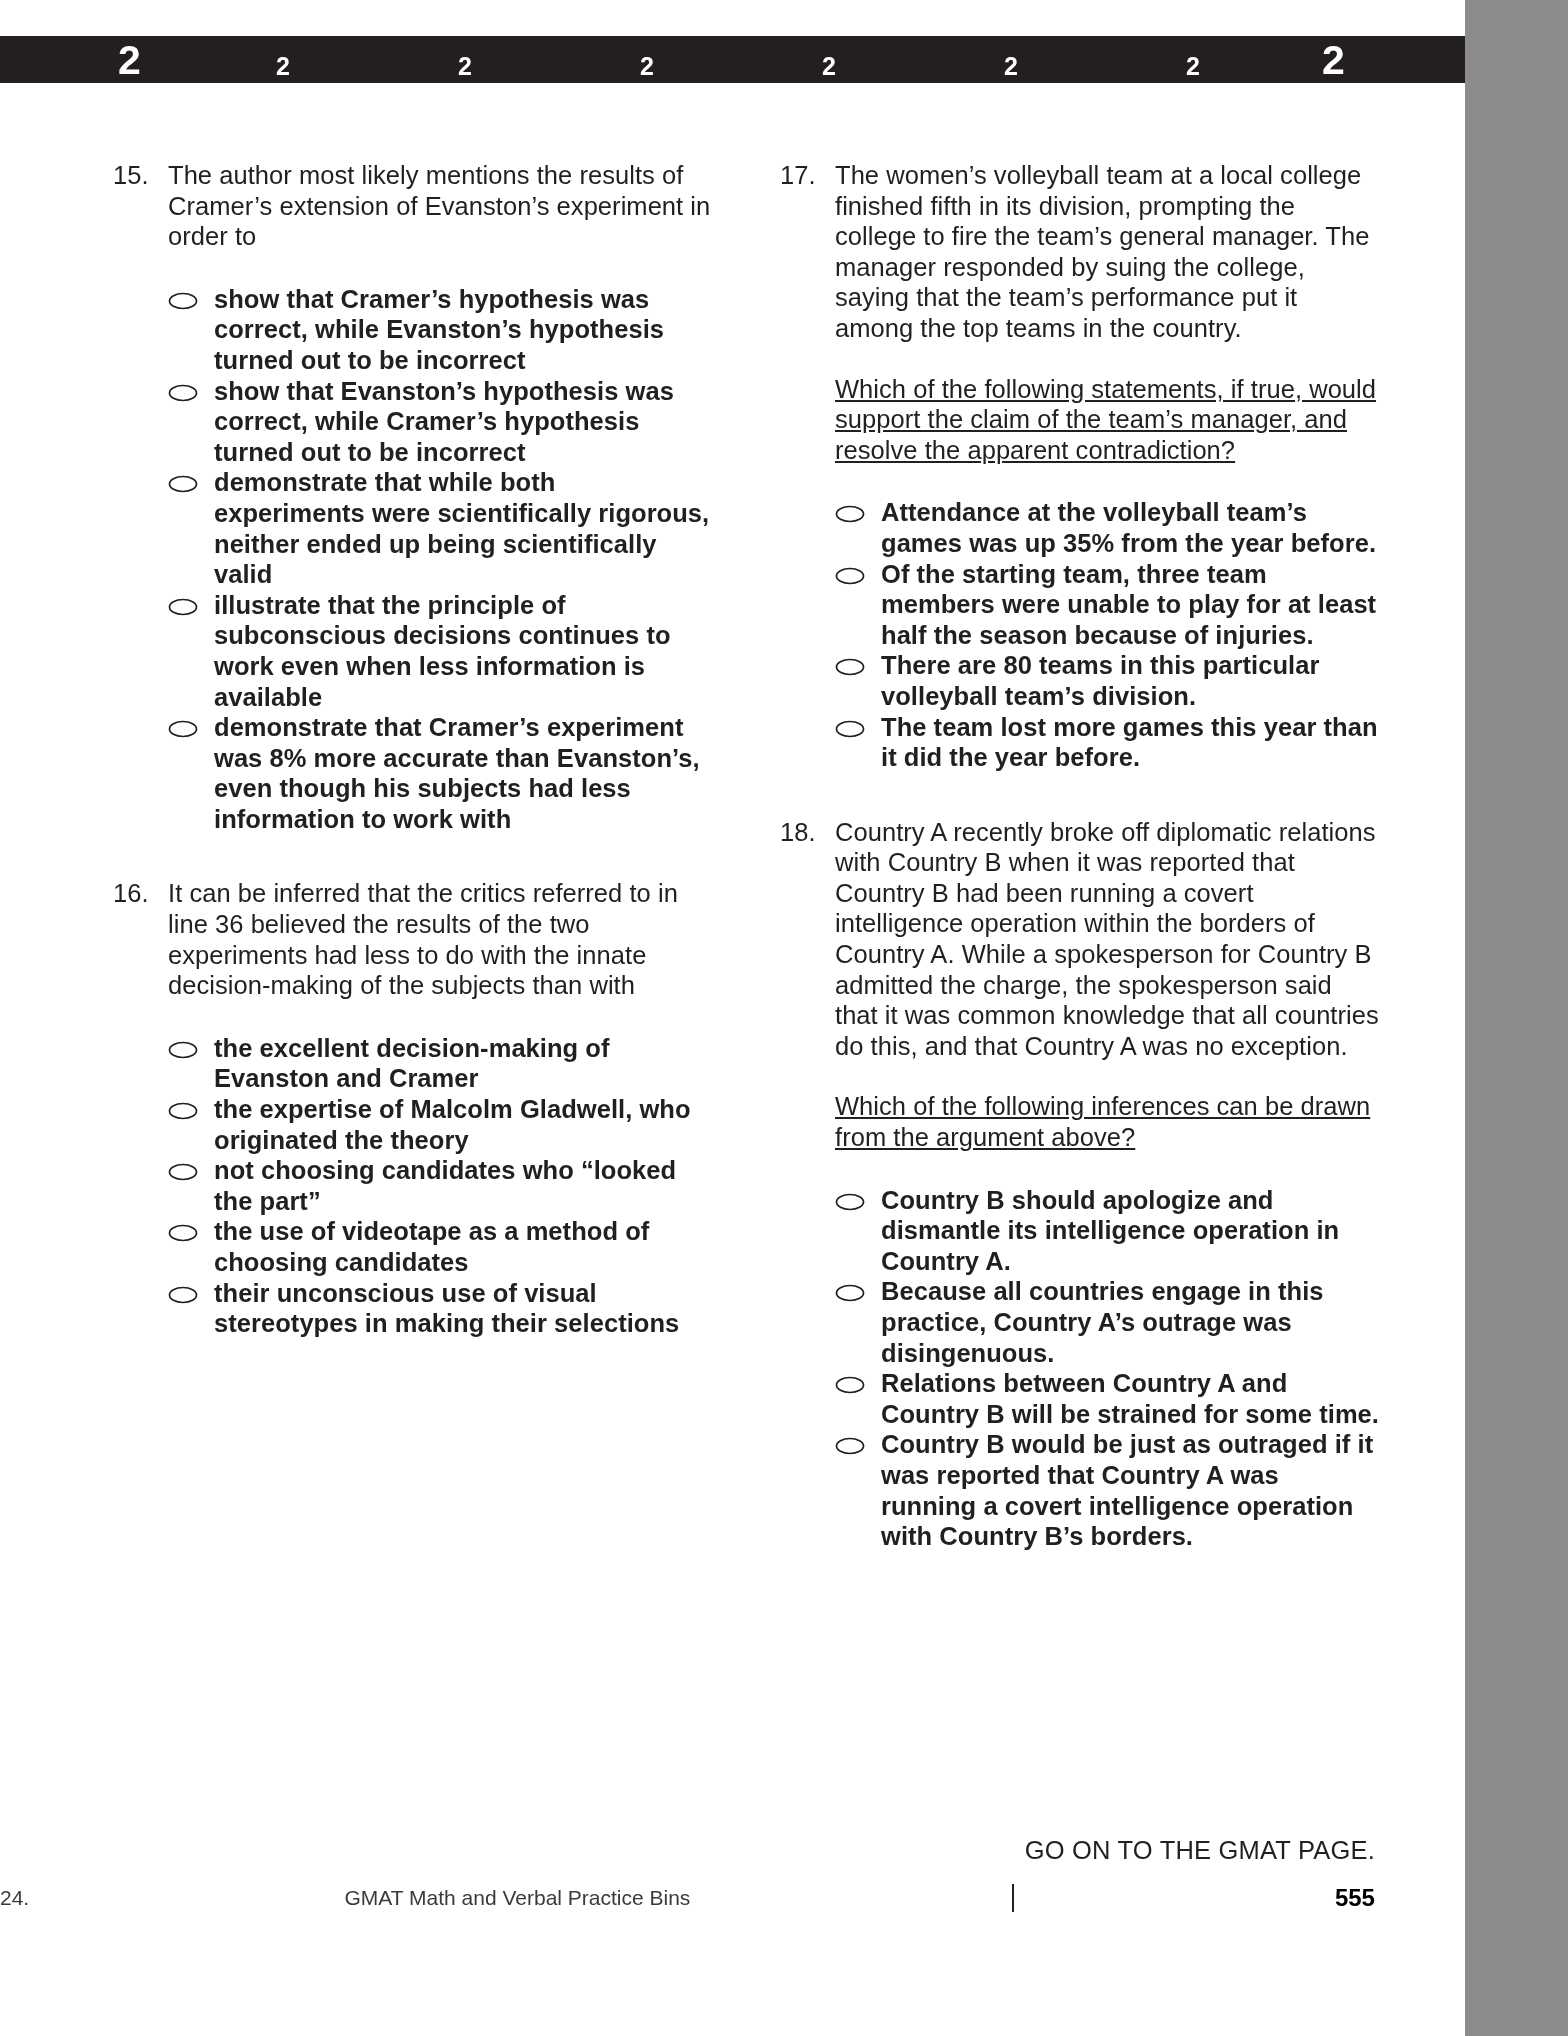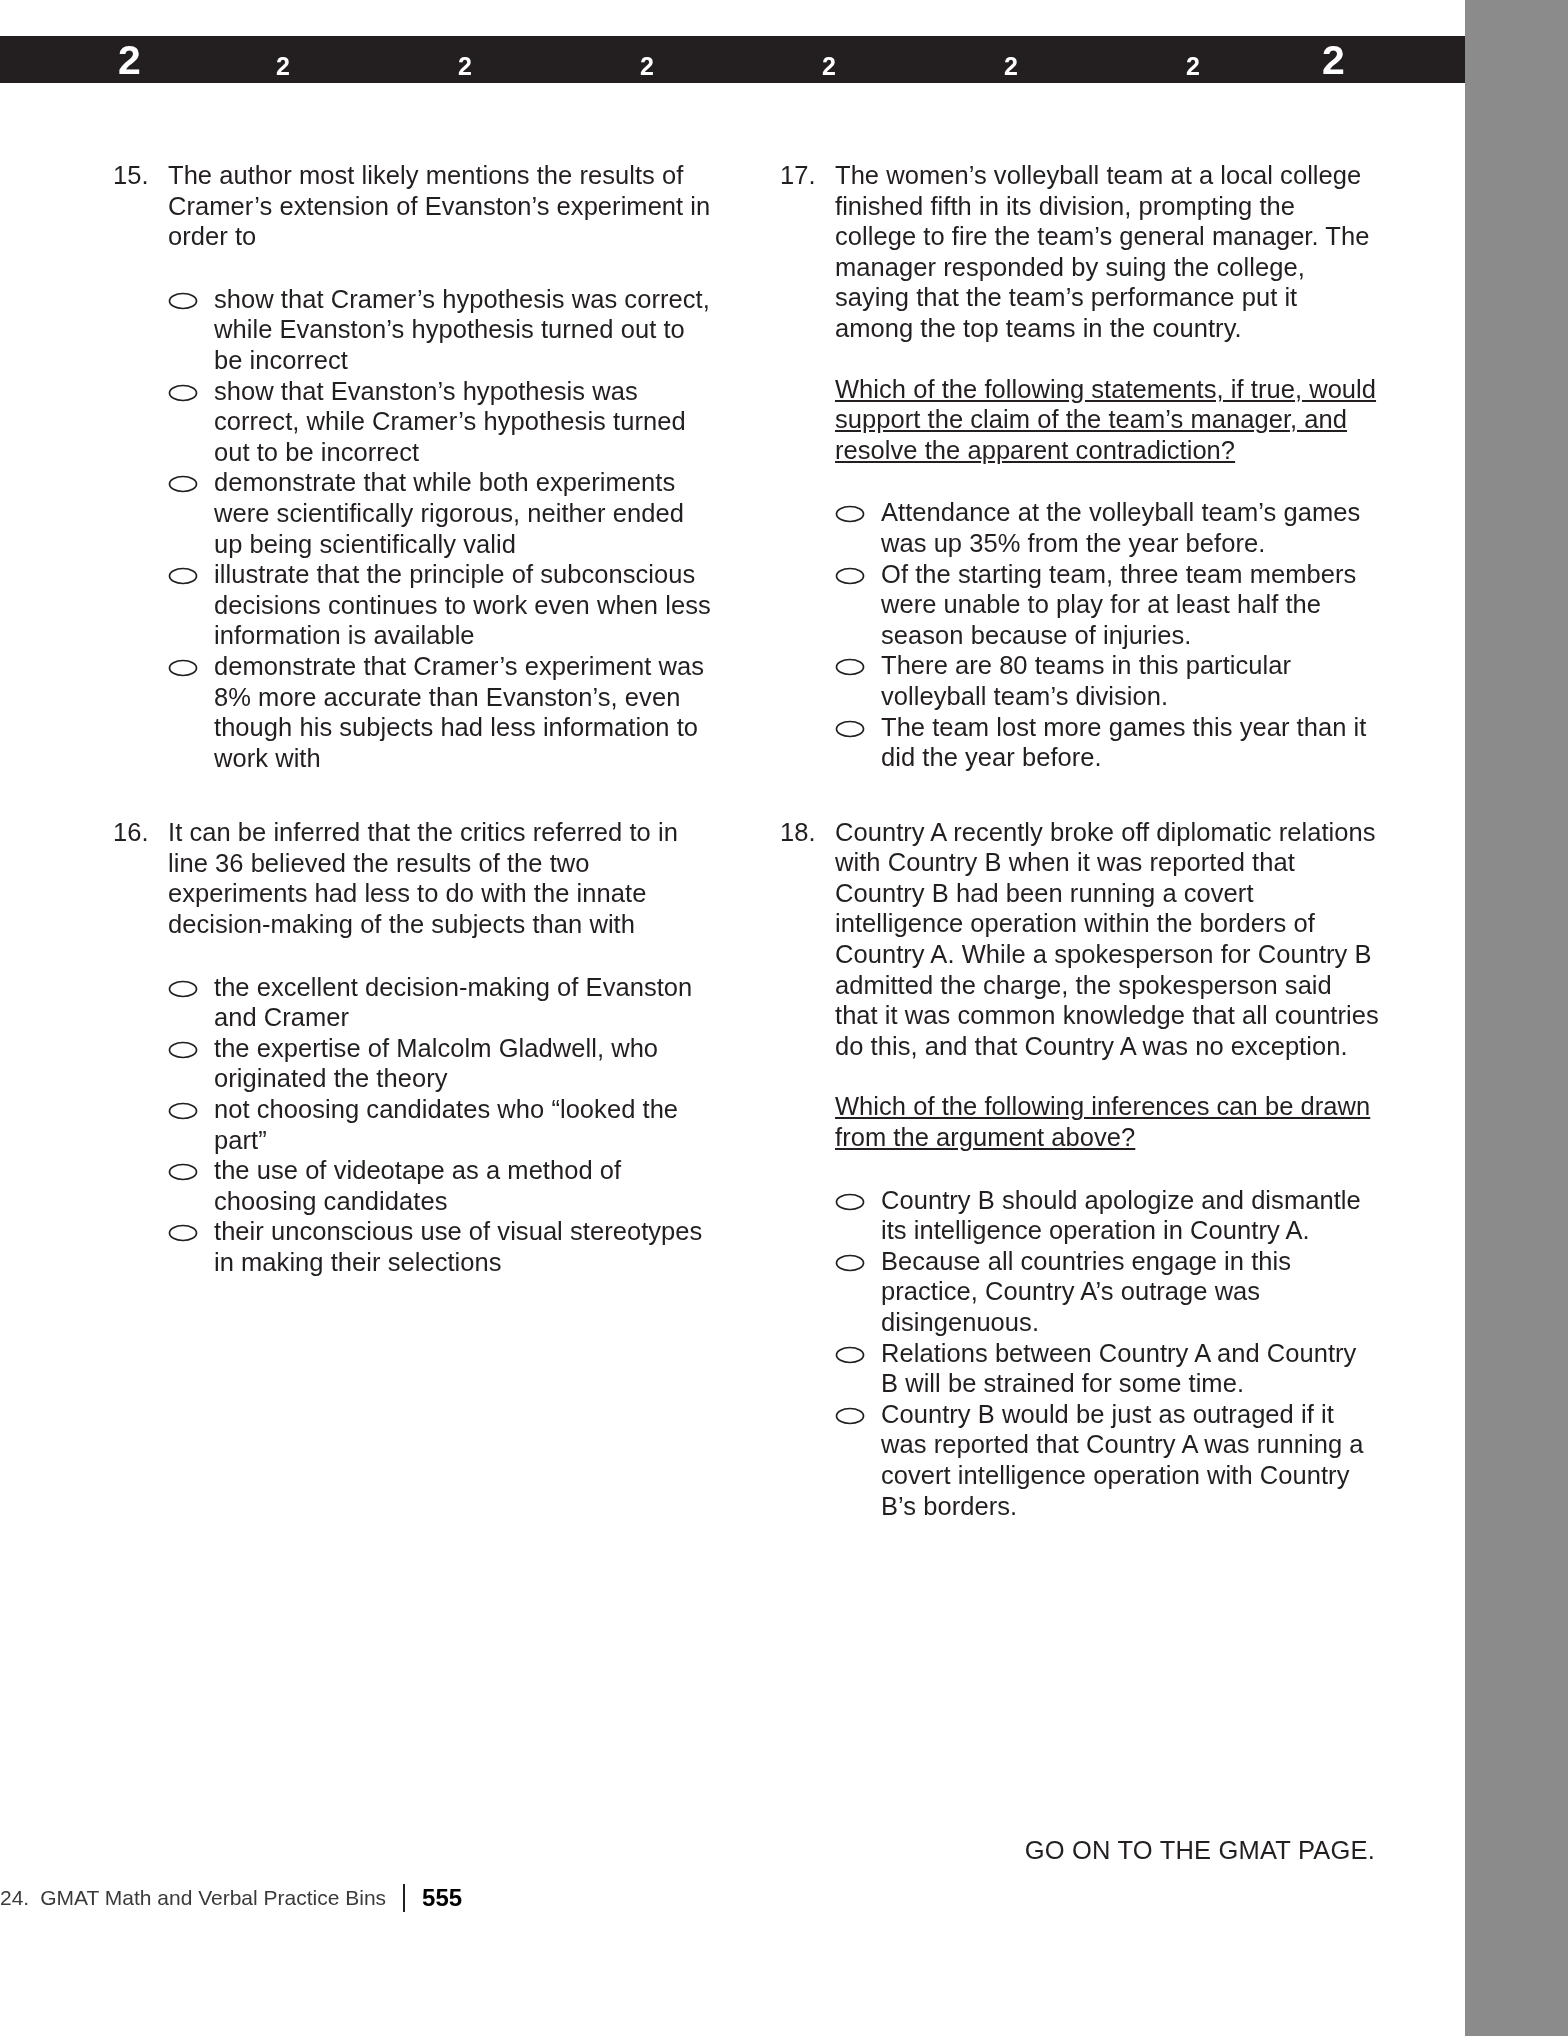--- a/index.html
+++ b/index.html
@@ -119,20 +119,21 @@
     height: 18px;
     margin-top: 8px;
     margin-right: 16px;
   }
   .bullet svg { display: block; }
   .choice-text {
     flex: 1 1 auto;
     font-size: 25.5px;
     line-height: 30.6px;
     letter-spacing: 0.05px;
+    font-weight: bold;
   }
   .gap-lg { height: 44px; }
 
   .goon {
     position: absolute;
     top: 1835px;
     left: 0;
     width: 1375px;
     text-align: right;
     font-size: 25.5px;
@@ -143,21 +144,21 @@
   .footer {
     position: absolute;
     top: 1884px;
     left: 0;
     width: 1375px;
     text-align: right;
     font-size: 21px;
     line-height: 26px;
     color: #3a3a3a;
     display: flex;
-    justify-content: flex-start;
+    justify-content: space-between;
     align-items: center;
   }
   .footer .chap-num { margin-right: 11px; }
   .footer .chap-title { margin-right: 17px; }
   .footer .rule {
     display: inline-block;
     width: 2px;
     height: 28px;
     background: #231f20;
     margin-right: 17px;

